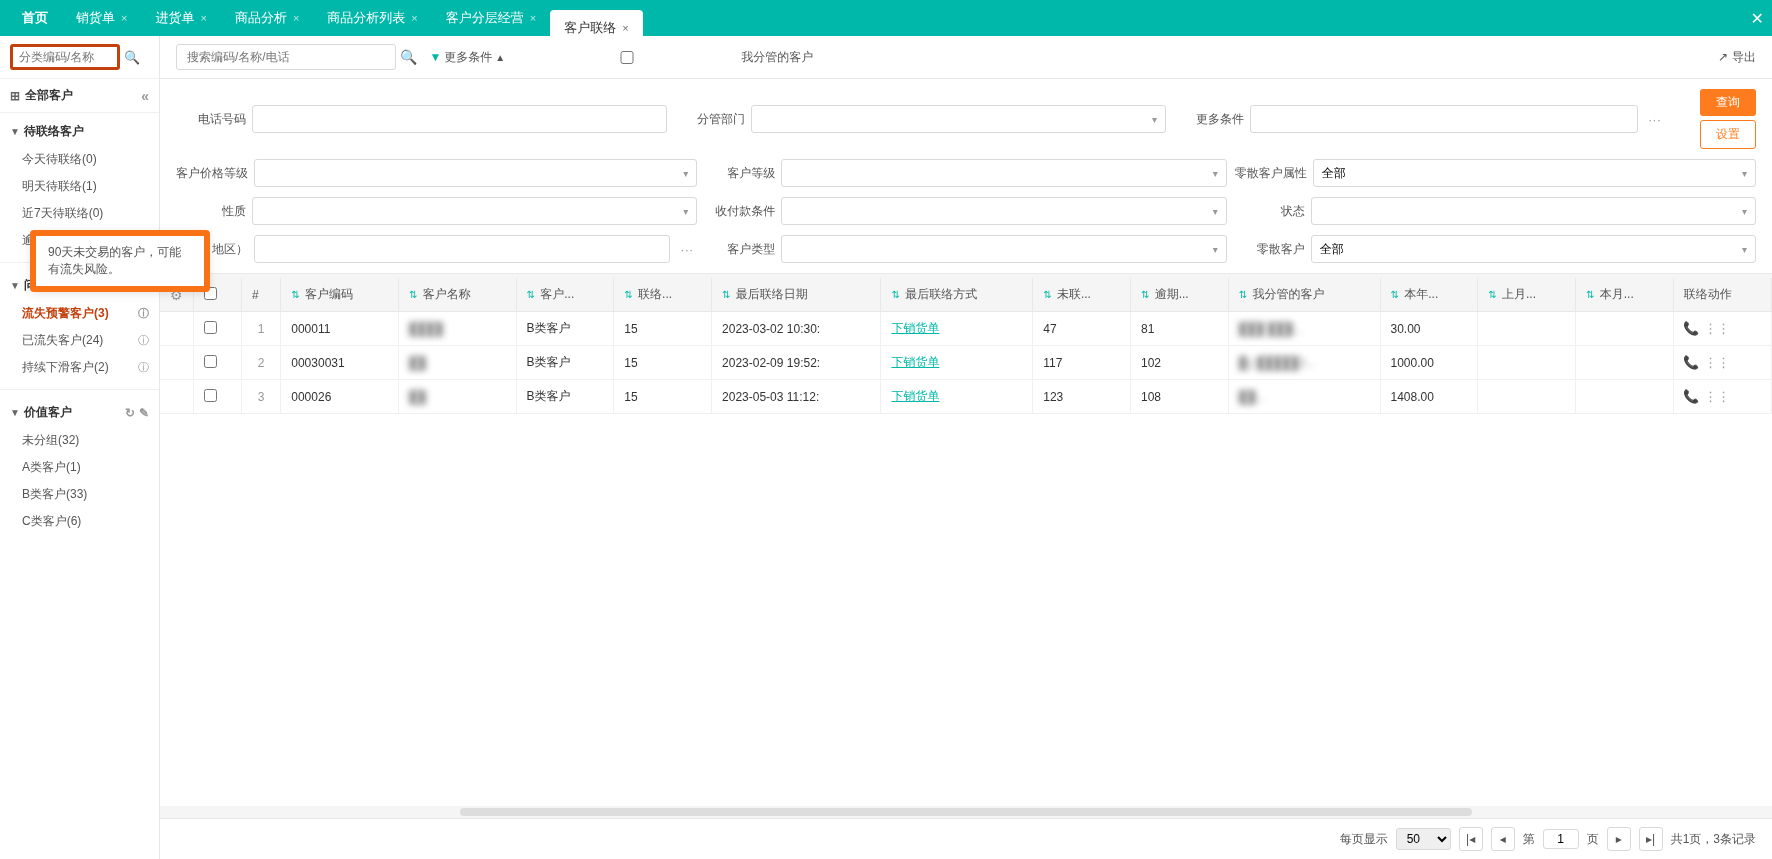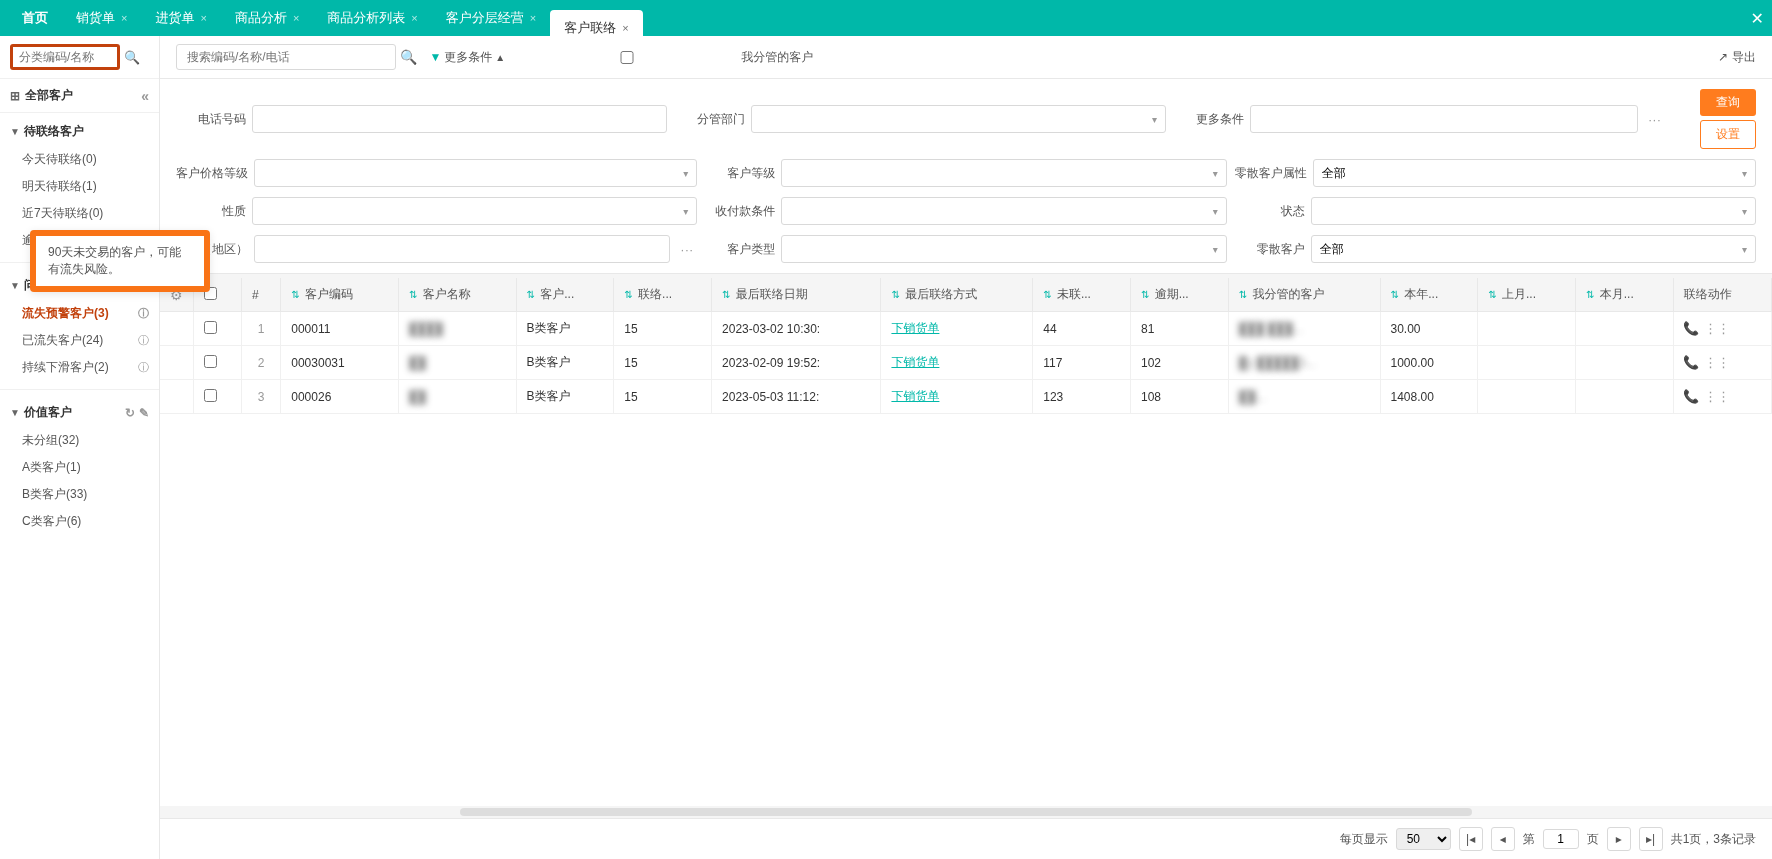--- a/index.html
+++ b/index.html
@@ -715,21 +715,21 @@
         <tr>
       <td></td>
       <td><input type="checkbox" style=""></td>
       <td style="color:#999;text-align:center;">1</td>
       <td>000011</td>
       <td><span class="blurred">████</span></td>
       <td>B类客户</td>
       <td>15</td>
       <td>2023-03-02 10:30:</td>
       <td><span class="link-text">下销货单</span></td>
-      <td>44</td>
+      <td>47</td>
       <td>81</td>
       <td><span class="blurred">███ ███...</span></td>
       <td>30.00</td>
       <td></td>
       <td></td>
       <td>
         <div class="action-icons">
           <span class="action-icon">📞</span>
           <span class="action-icon">⋮⋮</span>
         </div>

